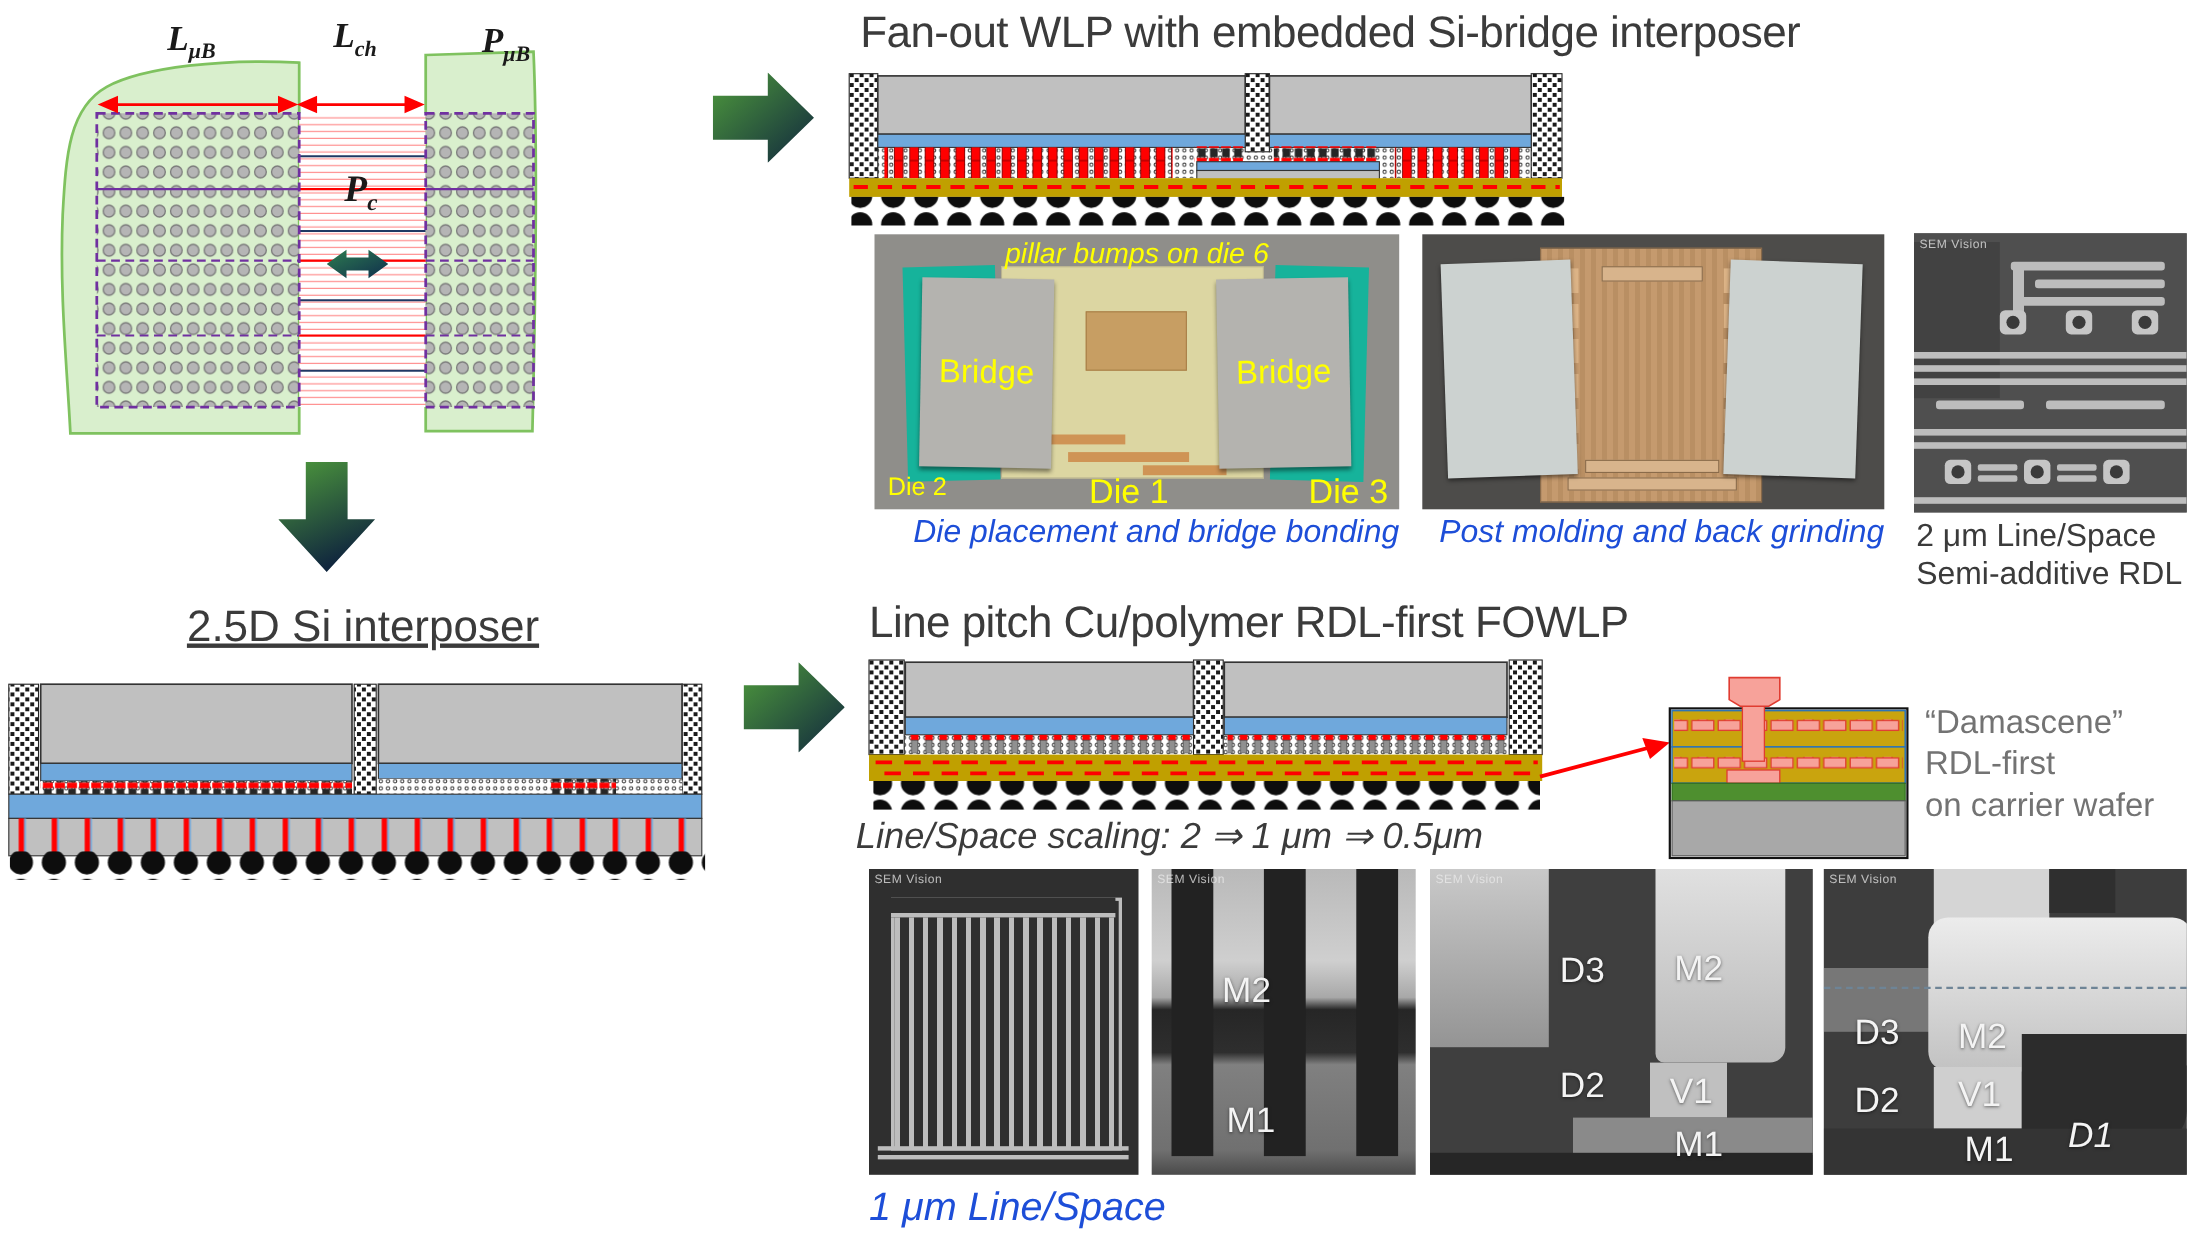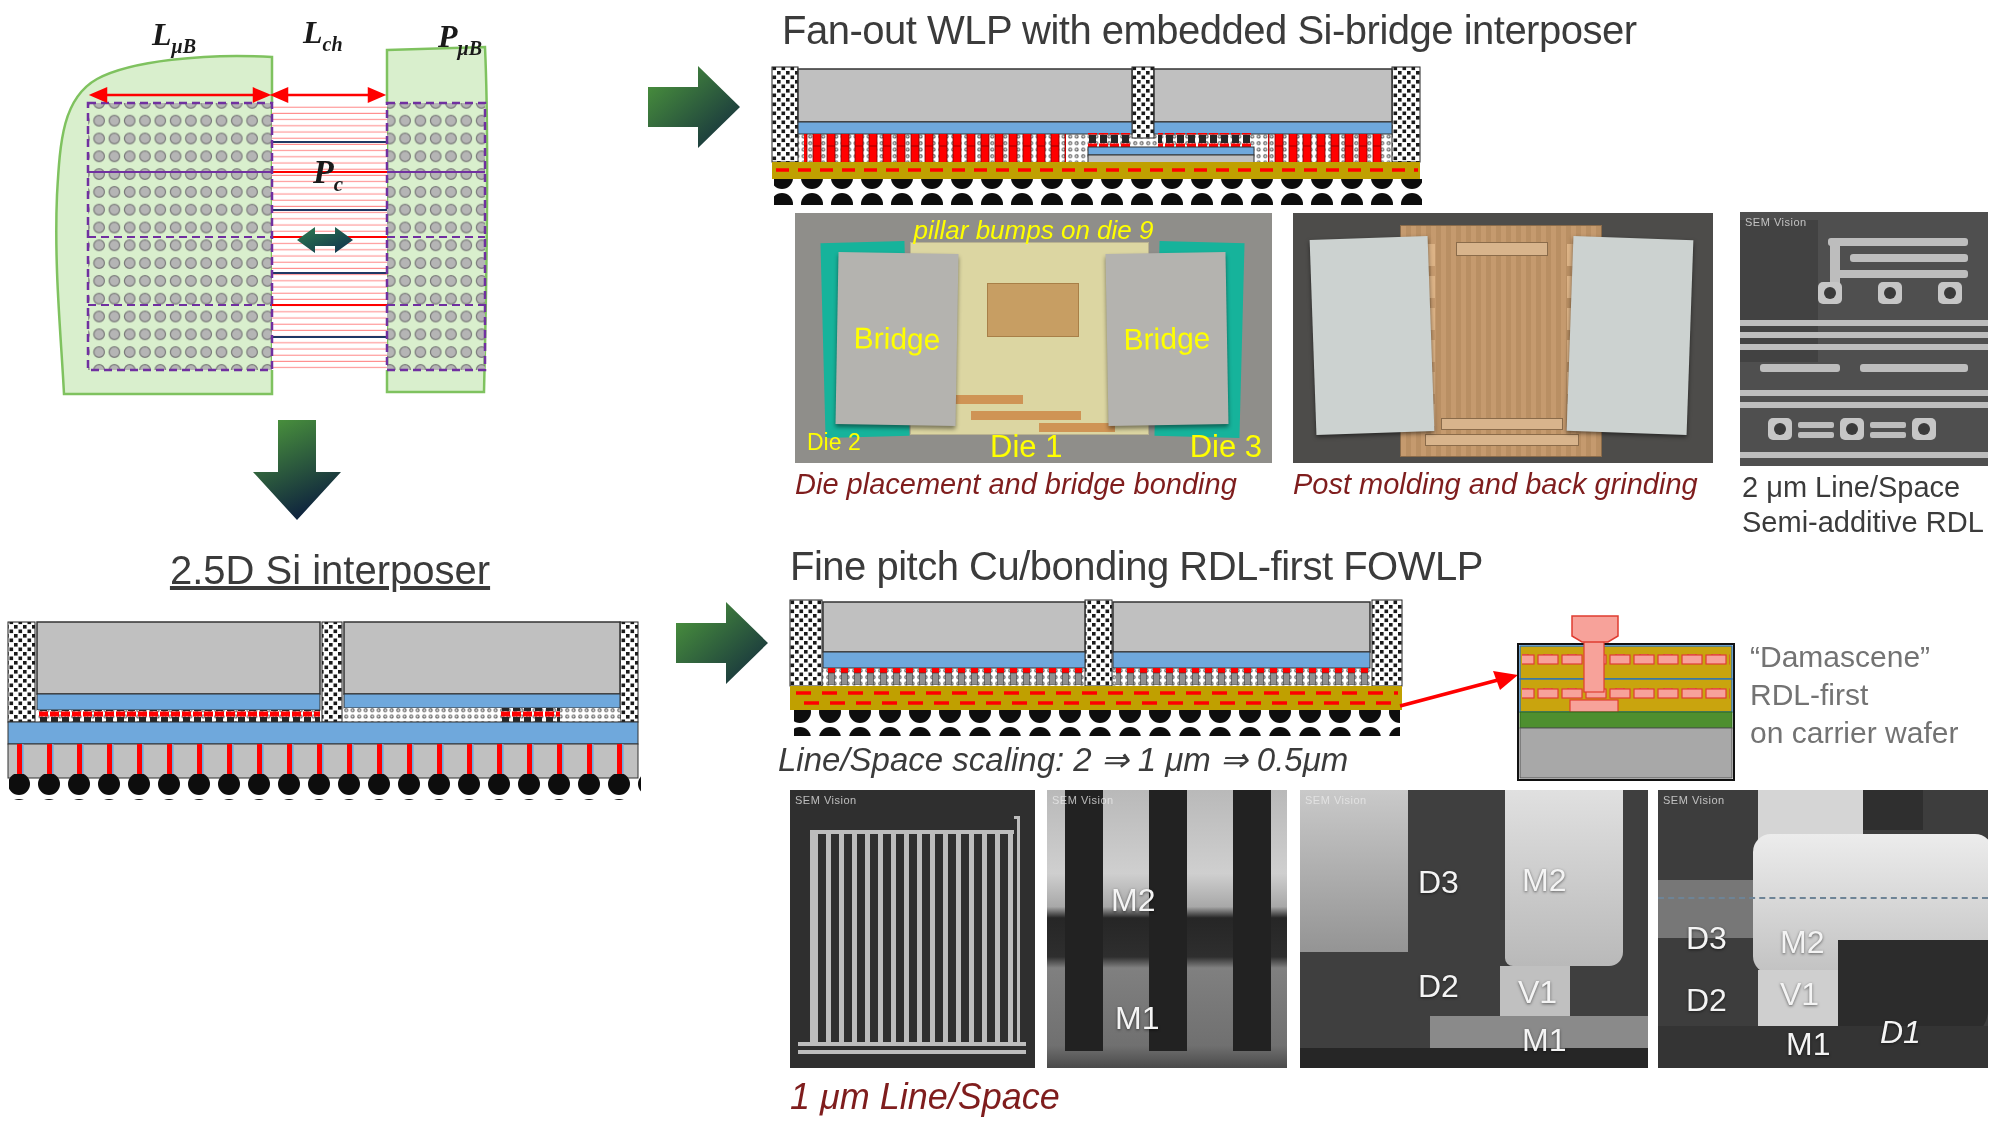--- a/index.html
+++ b/index.html
@@ -1,21 +1,21 @@
 <!DOCTYPE html>
 <html><head>
 <meta charset="utf-8">
 <style>
   html,body{margin:0;padding:0;background:#fff;}
   #stage{position:relative;width:2000px;height:1125px;background:#ffffff;overflow:hidden;
          font-family:"Liberation Sans",sans-serif;color:#3b3b3b;padding-left:15px;}
   .abs{position:absolute;}
   .h1{font-size:40px;letter-spacing:-0.5px;color:#3b3b3b;white-space:nowrap;}
   .h1c{font-size:40px;color:#3b3b3b;text-align:center;}
-  .cap{font-style:italic;font-size:29px;color:#7f1d1d;text-align:left;white-space:nowrap;}
+  .cap{font-style:italic;font-size:29px;color:#1d4ed8;text-align:right;white-space:nowrap;}
   .capL{font-size:29px;color:#3b3b3b;white-space:nowrap;line-height:35px;}
   .note{font-style:italic;font-size:33px;color:#3b3b3b;white-space:nowrap;}
   .dnote{font-size:30px;color:#737373;line-height:38px;white-space:nowrap;}
   .photo{overflow:hidden;}
   .ylab{color:#ffff00;white-space:nowrap;}
   .semlab{position:absolute;color:#f4f4f4;font-size:32px;white-space:nowrap;
           text-shadow:0 1px 3px rgba(0,0,0,.55);}
   .wm{position:absolute;left:5px;top:4px;font-size:11px;color:rgba(235,235,235,.75);
       letter-spacing:.5px;}
   .vbar{position:absolute;top:0;height:94%;background:#222;}
@@ -206,21 +206,21 @@
       <div class="abs" style="left:42px;top:152px;width:70px;height:9px;background:#cf9455;"></div>
       <div class="abs" style="left:60px;top:168px;width:110px;height:9px;background:#cf9455;"></div>
       <div class="abs" style="left:128px;top:180px;width:76px;height:9px;background:#cf9455;"></div>
     </div>
     <div class="abs" style="left:42px;top:40px;width:120px;height:172px;background:#b4b3af;transform:rotate(1deg);box-shadow:0 3px 4px rgba(0,0,0,.45);text-align:center;line-height:172px;">
       <span class="ylab" style="font-size:30px;">Bridge</span>
     </div>
     <div class="abs" style="left:312px;top:40px;width:120px;height:172px;background:#b4b3af;transform:rotate(-1deg);box-shadow:0 3px 4px rgba(0,0,0,.45);text-align:center;line-height:172px;">
       <span class="ylab" style="font-size:30px;">Bridge</span>
     </div>
-    <div class="abs ylab" style="left:0;top:2px;width:100%;text-align:center;font-size:26px;font-style:italic;">pillar bumps on die 9</div>
+    <div class="abs ylab" style="left:0;top:2px;width:100%;text-align:center;font-size:26px;font-style:italic;">pillar bumps on die 6</div>
     <div class="abs ylab" style="left:12px;top:216px;font-size:23px;">Die 2</div>
     <div class="abs ylab" style="left:195px;top:216px;font-size:31px;">Die 1</div>
     <div class="abs ylab" style="right:10px;top:216px;font-size:31px;">Die 3</div>
   </div>
   <div class="abs cap" style="left:795px;top:468px;width:477px;">Die placement and bridge bonding</div>
 
   <div class="abs photo" style="left:1293px;top:213px;width:420px;height:250px;background:#4d4c4a;">
     <div class="abs" style="left:107px;top:12px;width:200px;height:230px;background:repeating-linear-gradient(90deg,#c59a6e 0 5px,#b98f63 5px 10px);border:1px solid #8a6b4a;">
       <div class="abs" style="left:10px;top:18px;width:24px;height:190px;background:repeating-linear-gradient(180deg,#dcb386 0 22px,rgba(0,0,0,0) 22px 32px);"></div>
       <div class="abs" style="right:10px;top:18px;width:24px;height:190px;background:repeating-linear-gradient(180deg,#dcb386 0 22px,rgba(0,0,0,0) 22px 32px);"></div>
@@ -294,21 +294,21 @@
   <svg class="abs" style="left:676px;top:602px;" width="92" height="82">
     <defs>
         <linearGradient id="rgrad2" x1="0" y1="0" x2="1" y2="1">
       <stop offset="0" stop-color="#4e9a3c"></stop>
           <stop offset="1" stop-color="#10263e"></stop>
     </linearGradient>
       </defs>
     <polygon points="0,21 50,21 50,0 92,41 50,82 50,61 0,61" fill="url(#rgrad2)"></polygon>
   </svg>
 
-  <div class="abs h1" style="left:790px;top:544px;">Fine pitch Cu/bonding RDL-first FOWLP</div>
+  <div class="abs h1" style="left:790px;top:544px;">Line pitch Cu/polymer RDL-first FOWLP</div>
 
   <svg class="abs" style="left:786px;top:596px;" width="622" height="142">
     <defs>
       <pattern id="finebump" width="13" height="18" patternUnits="userSpaceOnUse">
         <rect x="3" y="0" width="7" height="5" fill="#ff0000"></rect>
         <rect x="3.5" y="5" width="6" height="12" fill="#909090" stroke="#333" stroke-width="0.6"></rect>
       </pattern>
     </defs>
     <rect x="36" y="72" width="550" height="18" fill="url(#dotfill)"></rect>
     <g>

